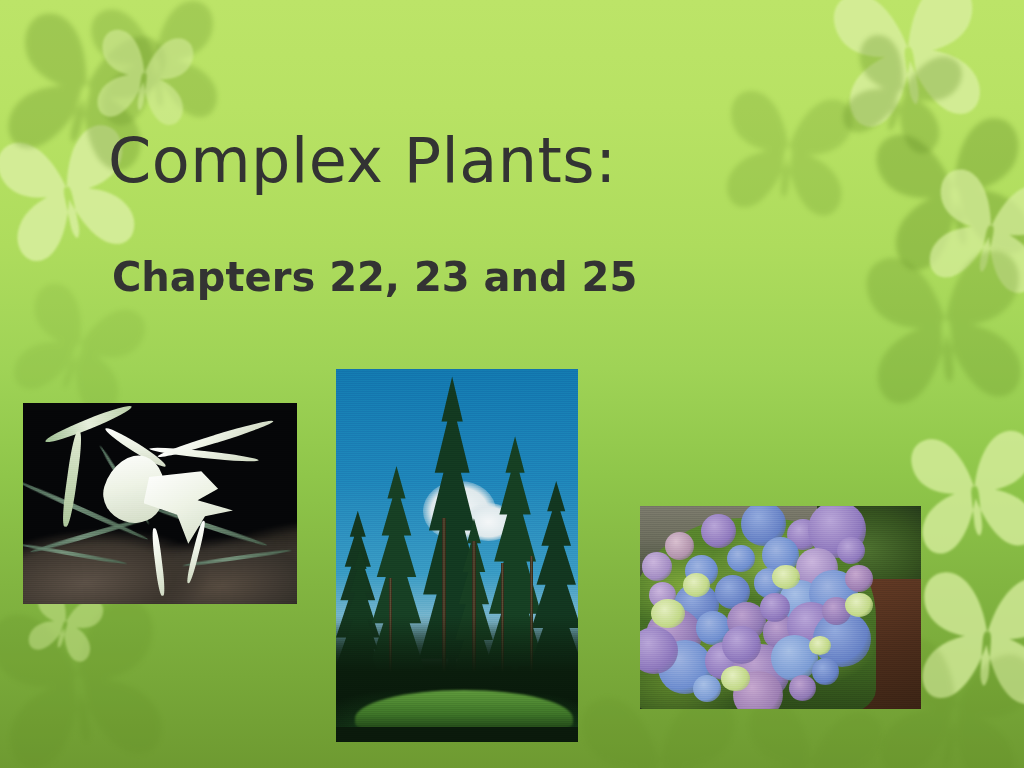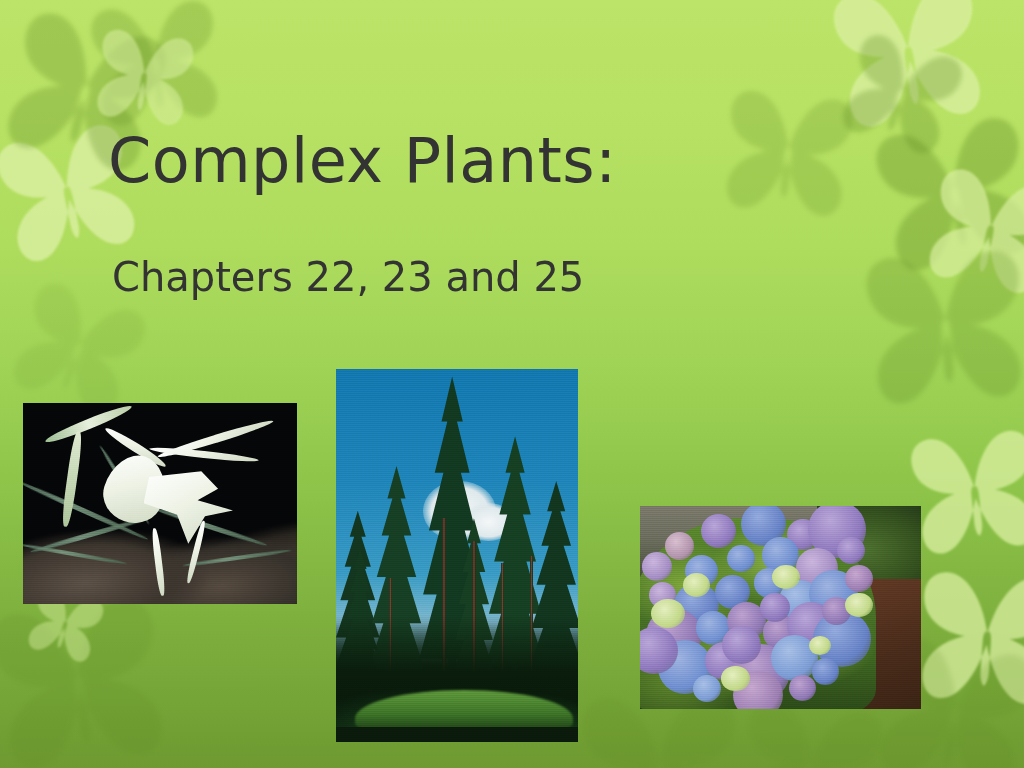--- a/index.html
+++ b/index.html
@@ -51,21 +51,21 @@
     letter-spacing: 0.5px;
     color: #333333;
     white-space: nowrap;
     line-height: 1.05;
   }
   #page-subtitle {
     position: absolute;
     left: 112px;
     top: 255px;
     font-size: 40px;
-    font-weight: 400;
+    font-weight: 700;
     color: #333333;
     white-space: nowrap;
     line-height: 1.1;
   }
 
   
   .photo {
     position: absolute;
     overflow: hidden;
   }

